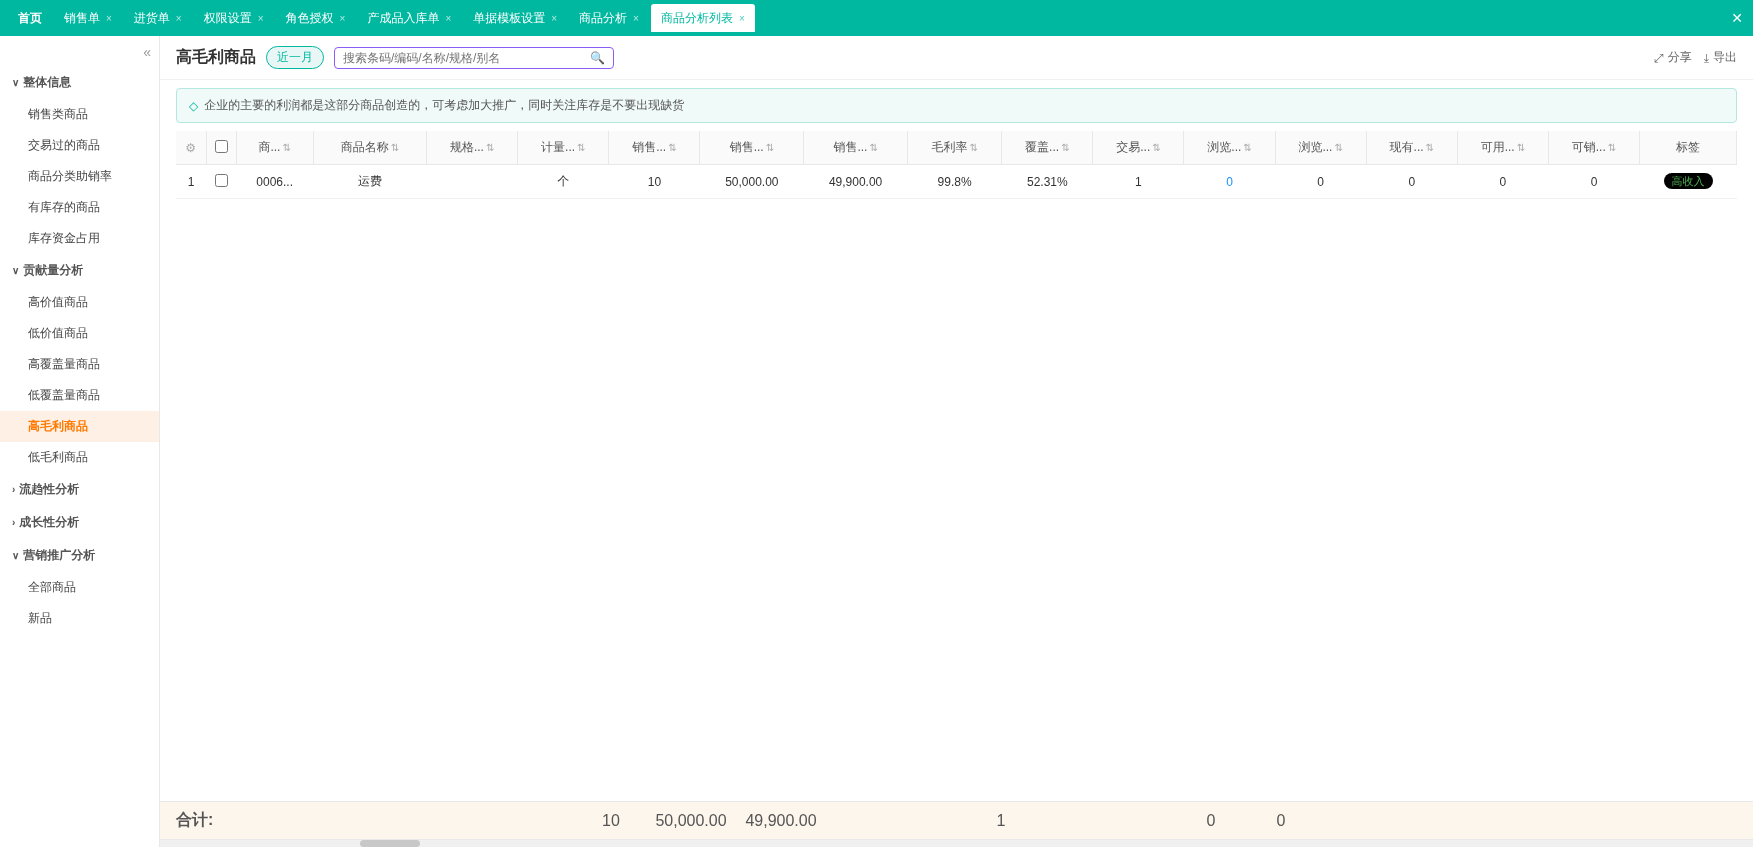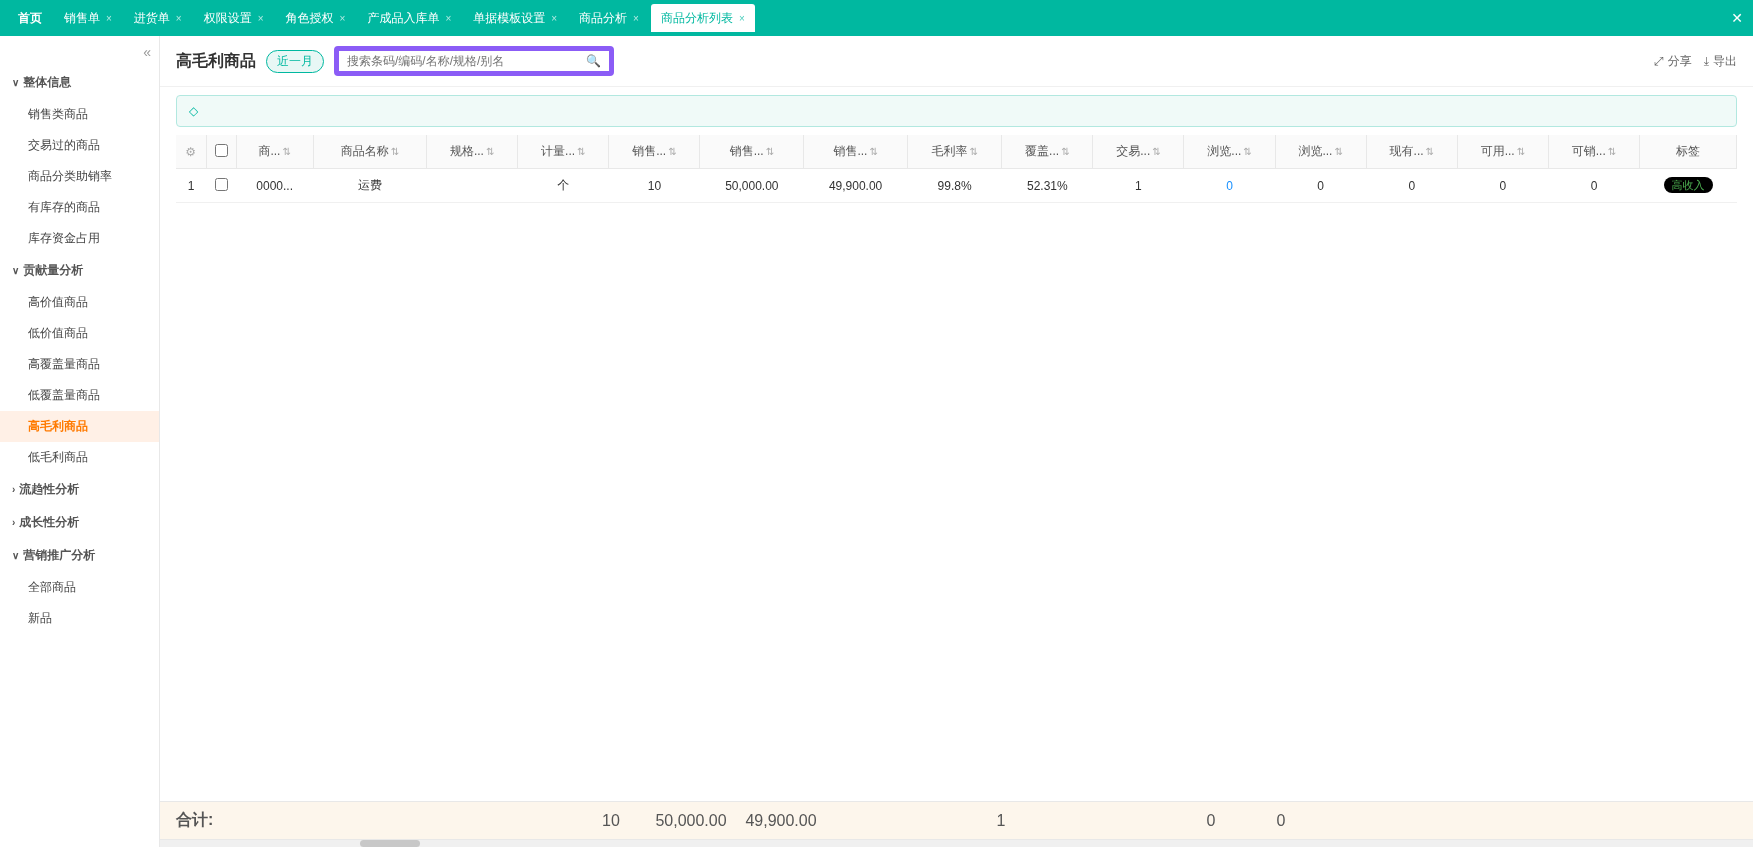--- a/index.html
+++ b/index.html
@@ -121,21 +121,21 @@
       color: #00b8a0;
       border: 1px solid #00b8a0;
       border-radius: 12px;
       padding: 2px 10px;
       font-size: 12px;
       cursor: pointer;
     }
     .search-box {
       display: flex;
       align-items: center;
-      border: 5px solid #8b5cf6;
+      border: 1px solid #8b5cf6;
       border-radius: 4px;
       padding: 3px 8px;
       gap: 0;
       flex: 1;
       max-width: 280px;
     }
     .search-box input {
       border: none;
       outline: none;
       font-size: 12px;
@@ -321,20 +321,21 @@
         </div>
         <div class="action-btn">
           <span>⤓</span>
           <span>导出</span>
         </div>
       </div>
     </div>
 
     <div class="info-banner">
       <span style="color:#00b8a0;">◇</span>
+      <span>企业的主要的利润都是这部分商品创造的，可考虑加大推广，同时关注库存是不要出现缺货</span>
     </div>
 
     <div class="table-container">
       <table>
         <thead>
           <tr id="table-header-row">
               <th style="width: 30px;"><span style="color:#aaa;">⚙</span></th>
               <th style="width: 30px;"><input type="checkbox" style=""></th>
               <th><span>商...</span><span class="sort-icon">⇅</span></th>
               <th><span>商品名称</span><span class="sort-icon">⇅</span></th>
@@ -351,21 +352,21 @@
               <th><span>现有...</span><span class="sort-icon">⇅</span></th>
               <th><span>可用...</span><span class="sort-icon">⇅</span></th>
               <th><span>可销...</span><span class="sort-icon">⇅</span></th>
               <th>标签</th>
             </tr>
         </thead>
         <tbody id="table-body">
             <tr>
               <td>1</td>
               <td><input type="checkbox" style=""></td>
-              <td>0000...</td>
+              <td>0006...</td>
               <td>运费</td>
               <td></td>
               <td>个</td>
               <td>10</td>
               <td>50,000.00</td>
               <td>49,900.00</td>
               <td>99.8%</td>
               <td>52.31%</td>
               <td>1</td>
               <td><a href="#" style="color:#1890ff;text-decoration:none;">0</a></td>

